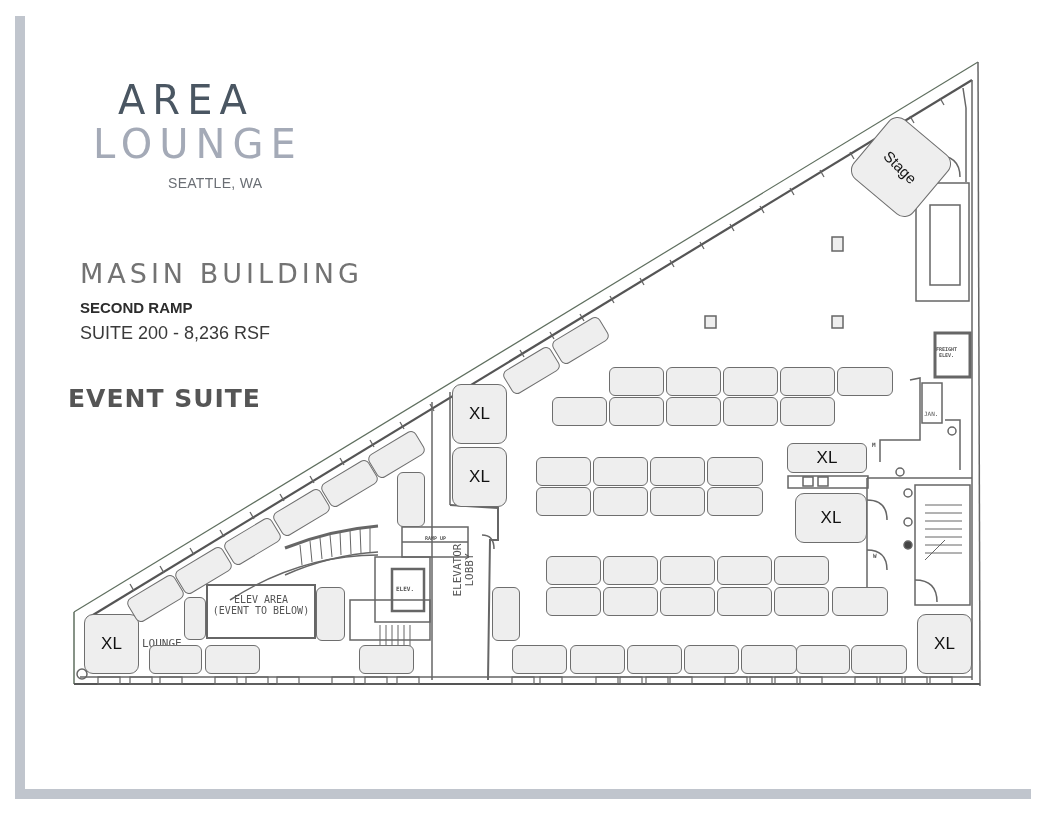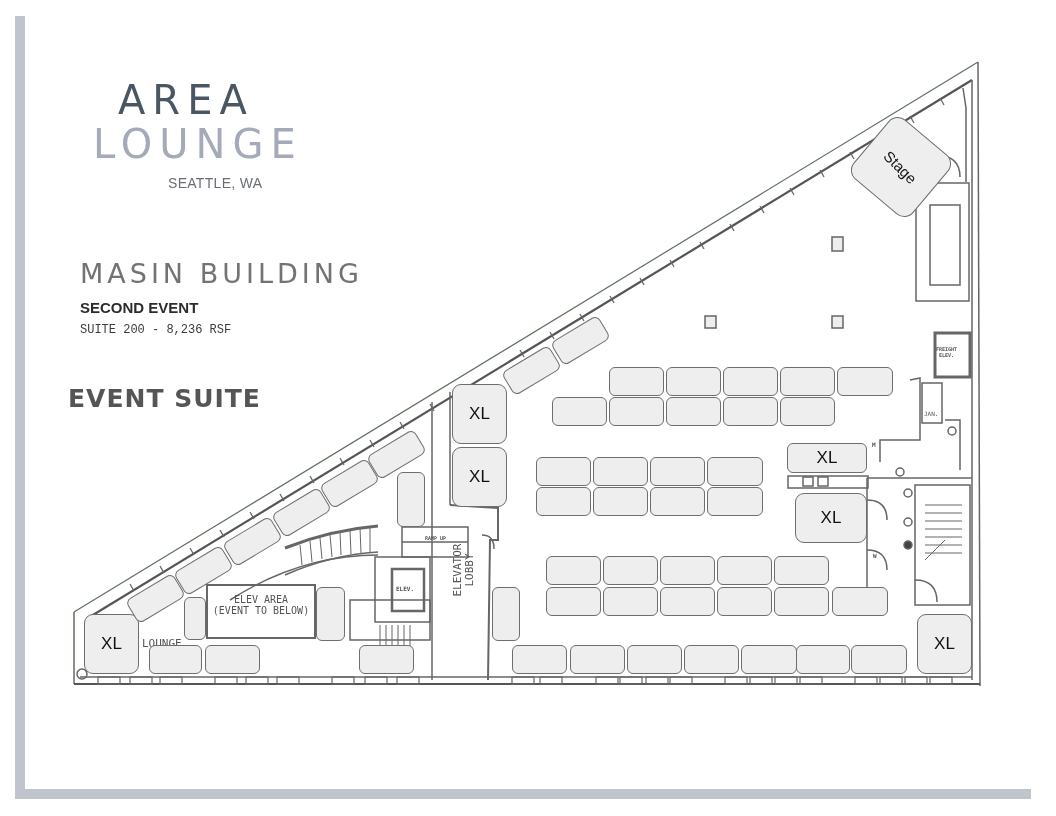--- a/index.html
+++ b/index.html
@@ -4,38 +4,38 @@
 <style>
   html, body { margin:0; padding:0; background:#ffffff; }
   body { width:1056px; height:816px; position:relative; overflow:hidden; font-family:"Liberation Sans", sans-serif; }
   .frame-left { position:absolute; left:15px; top:16px; width:10px; height:782px; background:#c0c5cd; }
   .frame-bottom { position:absolute; left:15px; top:789px; width:1016px; height:10px; background:#c0c5cd; }
   .logo-masin { position:absolute; left:118px; top:80px; font-size:40px; letter-spacing:7px; color:#4a5662; font-family:"DejaVu Sans", sans-serif; font-weight:normal; line-height:1; }
   .logo-market { position:absolute; left:93px; top:124px; font-size:40px; letter-spacing:7px; color:#a4aab7; font-family:"DejaVu Sans", sans-serif; line-height:1; }
   .logo-city { position:absolute; left:168px; top:175px; font-size:14px; color:#6a6e74; font-family:"Liberation Sans", sans-serif; letter-spacing:0.3px; }
   .bldg-title { position:absolute; left:80px; top:260px; font-size:27px; letter-spacing:4px; color:#737373; font-family:"DejaVu Sans", sans-serif; line-height:1; }
   .bldg-floor { position:absolute; left:80px; top:299px; font-size:15px; font-weight:bold; color:#2c2c2c; font-family:"Liberation Sans", sans-serif; }
-  .bldg-suite { position:absolute; left:80px; top:323px; font-size:12px; color:#3a3a3a; font-family:Liberation Mono, monospace; }
+  .bldg-suite { position:absolute; left:80px; top:323px; font-size:18px; color:#3a3a3a; font-family:Liberation Sans, sans-serif; }
   .event-title { position:absolute; left:68px; top:384px; font-size:25px; font-weight:bold; color:#555555; letter-spacing:1px; font-family:"DejaVu Sans", sans-serif; }
   svg.plan { position:absolute; left:0; top:0; }
   .tbl { position:absolute; background:#eeeeee; border:1.2px solid #6e6e6e; border-radius:6px; box-sizing:border-box; display:flex; align-items:center; justify-content:center; font-size:17px; color:#111; font-family:"Liberation Sans", sans-serif; }
   .plan-label { position:absolute; font-size:10px; color:#555; font-family:"DejaVu Sans Mono", monospace; text-align:center; line-height:1.1; }
 </style>
 </head>
 <body>
 
 <div class="frame-left"></div>
 <div class="frame-bottom"></div>
 
 <div class="logo-masin">AREA</div>
 <div class="logo-market">LOUNGE</div>
 <div class="logo-city">SEATTLE, WA</div>
 
 <div class="bldg-title">MASIN BUILDING</div>
-<div class="bldg-floor">SECOND EVENT</div>
+<div class="bldg-floor">SECOND RAMP</div>
 <div class="bldg-suite">SUITE 200 - 8,236 RSF</div>
 
 <div class="event-title">EVENT SUITE</div>
 
 <svg class="plan" width="1056" height="816">
   <g fill="none" stroke="#666" stroke-width="1.5">
 
     <line x1="74" y1="612" x2="978" y2="62" stroke="#5f6f5f" stroke-width="1.2"></line>
     <line x1="88" y1="618" x2="972" y2="80" stroke="#555" stroke-width="2.2"></line>
     <line x1="978" y1="62" x2="980" y2="686"></line>

